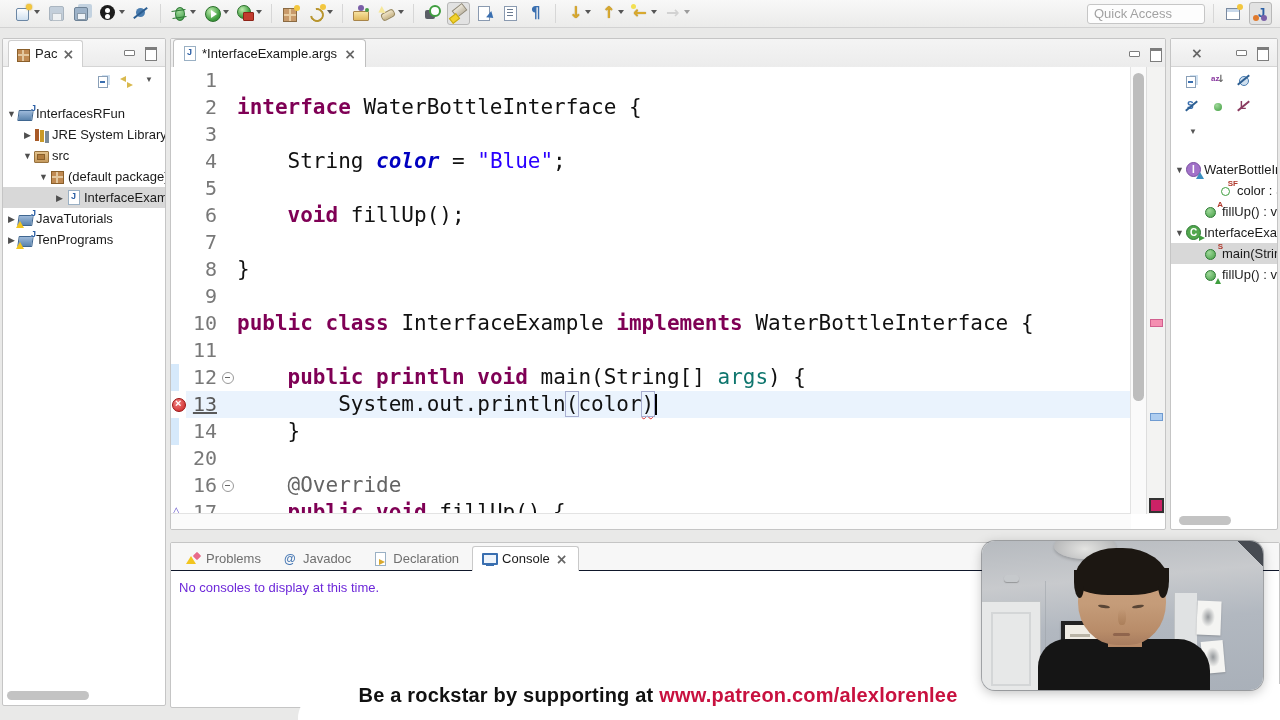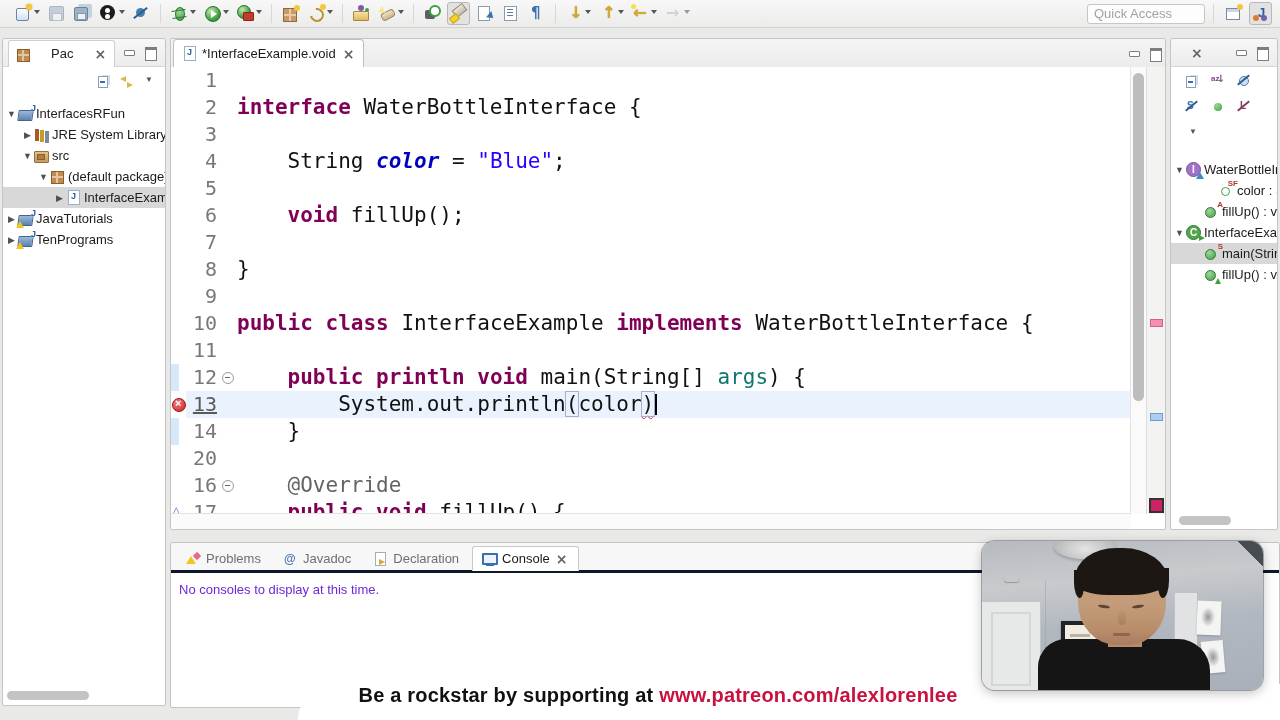--- a/index.html
+++ b/index.html
@@ -60,21 +60,21 @@
   .t-persp-open::after{right:0;top:0;width:6px;height:6px;background:#f3c73f;border-radius:50%}
   .t-persp-java::before{content:"J";left:7px;top:1px;color:#2b5fa5;font:bold 13px "Liberation Sans",sans-serif}
   .t-persp-java::after{left:2px;bottom:2px;width:6px;height:6px;background:#e07a2e;border-radius:50%;box-shadow:8px 0 0 #7a5fa8}
   #qa-input{width:104px;height:18px;border:1px solid #c6c6c6;border-radius:3px;background:#fdfdfd;
             font:13px "Liberation Sans",sans-serif;color:#333;padding:0 6px;outline:none}
   #qa-input::placeholder{color:#a2a2a2}
   .flexspacer{flex:1}
   
   .panel{position:absolute;background:#fff;border:1px solid #c5c5c5;border-radius:2px;box-sizing:border-box;overflow:hidden}
   .phead{height:27px;background:linear-gradient(#f7f7f7,#ececec);border-bottom:1px solid #d5d5d5;display:flex;align-items:center;padding:0 5px}
-  .vtab{display:flex;align-items:center;gap:20px;height:26px;padding:0 7px;background:#fff;border:1px solid #cfcfcf;
+  .vtab{display:flex;align-items:center;gap:4px;height:26px;padding:0 7px;background:#fff;border:1px solid #cfcfcf;
         border-bottom:none;border-radius:3px 3px 0 0;font-size:13px;color:#222;margin-top:1px}
   .close{font:bold 14px "DejaVu Sans",sans-serif;color:#666;line-height:1;padding:0 1px}
   .wbtns{display:flex;gap:8px;align-items:center;margin-left:auto;padding-right:3px}
   .wmin,.wmax{width:13px;height:13px;position:relative;display:inline-block}
   .wmin::before{content:"";position:absolute;left:1px;top:4px;width:9px;height:4px;border:1px solid #7d7d7d;background:#fff;border-radius:1px}
   .wmax::before{content:"";position:absolute;left:1px;top:1px;width:10px;height:10px;border:1px solid #7d7d7d;border-top:3px solid #7d7d7d;background:#fff}
   .ptools{height:24px;display:flex;align-items:center;justify-content:flex-end;gap:9px;padding:2px 8px 0 0}
   .vi{width:14px;height:14px;position:relative;display:inline-block}
   .vi::before,.vi::after{position:absolute;content:""}
   .v-collapse::before{left:1px;top:2px;width:8px;height:10px;background:#fff;border:1px solid #8aa0b8;box-shadow:3px -2px 0 -1px #cfe0f0}
@@ -149,21 +149,21 @@
   #ed-vscroll{position:absolute;right:18px;top:28px;bottom:15px;width:16px;background:#fafafa;border-left:1px solid #e3e3e3}
   #ed-vthumb{position:absolute;left:2px;top:6px;width:11px;height:328px;background:#bdbdbd;border-radius:6px}
   #ed-ruler{position:absolute;right:0;top:28px;bottom:15px;width:18px;background:#f3f3f2;border-left:1px solid #ddd}
   .mk{position:absolute;left:3px;width:11px;height:6px}
   #mk-pink{top:252px;background:#f48fb1;border:1px solid #d1608f}
   #mk-blue{top:346px;background:#aecdf0;border:1px solid #6f9bd1}
   #mk-err{position:absolute;left:2px;bottom:1px;width:11px;height:11px;background:#cc2266;border:2px solid #333}
   #ed-hscroll{position:absolute;left:0;right:34px;bottom:0;height:15px;background:#fbfbfb;border-top:1px solid #e3e3e3}
   
   #console{left:170px;top:542px;width:1110px;height:166px}
-  #ctabs{height:27px;display:flex;align-items:flex-end;gap:4px;padding:0 0 0 6px;background:#f7f7f7;border-bottom:3px solid #0f172a}
+  #ctabs{height:27px;display:flex;align-items:flex-end;gap:4px;padding:0 0 0 6px;background:#f7f7f7;border-bottom:1px solid #0f172a}
   .ctab{display:flex;align-items:center;gap:5px;padding:4px 9px;color:#6f6f6f;font-size:13px}
   .ctab.active{background:#fff;border:1px solid #c9c9c9;border-bottom:1px solid #fff;border-radius:3px 3px 0 0;color:#1a1a1a;margin-bottom:-1px}
   .ci{width:15px;height:14px;position:relative;display:inline-block}
   .ci::before,.ci::after{position:absolute;content:""}
   .c-problems::before{left:0;top:4px;border-left:5px solid transparent;border-right:5px solid transparent;border-bottom:8px solid #f2c51f}
   .c-problems::after{left:8px;top:1px;width:6px;height:6px;background:#e86a8a;border-radius:1px;transform:rotate(45deg)}
   .c-javadoc::before{content:"@";left:1px;top:0;color:#4a7ab5;font:bold 12px "Liberation Sans",sans-serif}
   .c-decl::before{left:2px;top:0;width:9px;height:12px;background:#fff;border:1px solid #9ab0c4}
   .c-decl::after{left:6px;top:7px;border-left:6px solid #d9a92e;border-top:3px solid transparent;border-bottom:3px solid transparent}
   .c-console::before{left:0;top:1px;width:12px;height:8px;background:#eef4fb;border:2px solid #3a6fb0;border-radius:1px}
@@ -370,21 +370,21 @@
         <span class="tlabel">TenPrograms</span>
       </div>
     </div>
   <div class="hthumb" style="left:4px;bottom:5px;width:82px"></div>
 </div>
 
 <div class="panel" id="editor">
   <div id="ed-tabbar">
     <div id="ed-tab" style="margin-left:2px">
       <span class="ticon" style="width:14px;height:15px"><span class="ticon pi-jfile" style="left:0;top:0"></span></span>
-      <span>*InterfaceExample.void</span>
+      <span>*InterfaceExample.args</span>
       <span class="close">×</span>
     </div>
     <div class="wbtns">
       <span class="wmin"></span>
       <span class="wmax"></span>
     </div>
   </div>
   <div id="ed-content">
     <div id="range-bar"></div>
     <div id="ed-lines">

